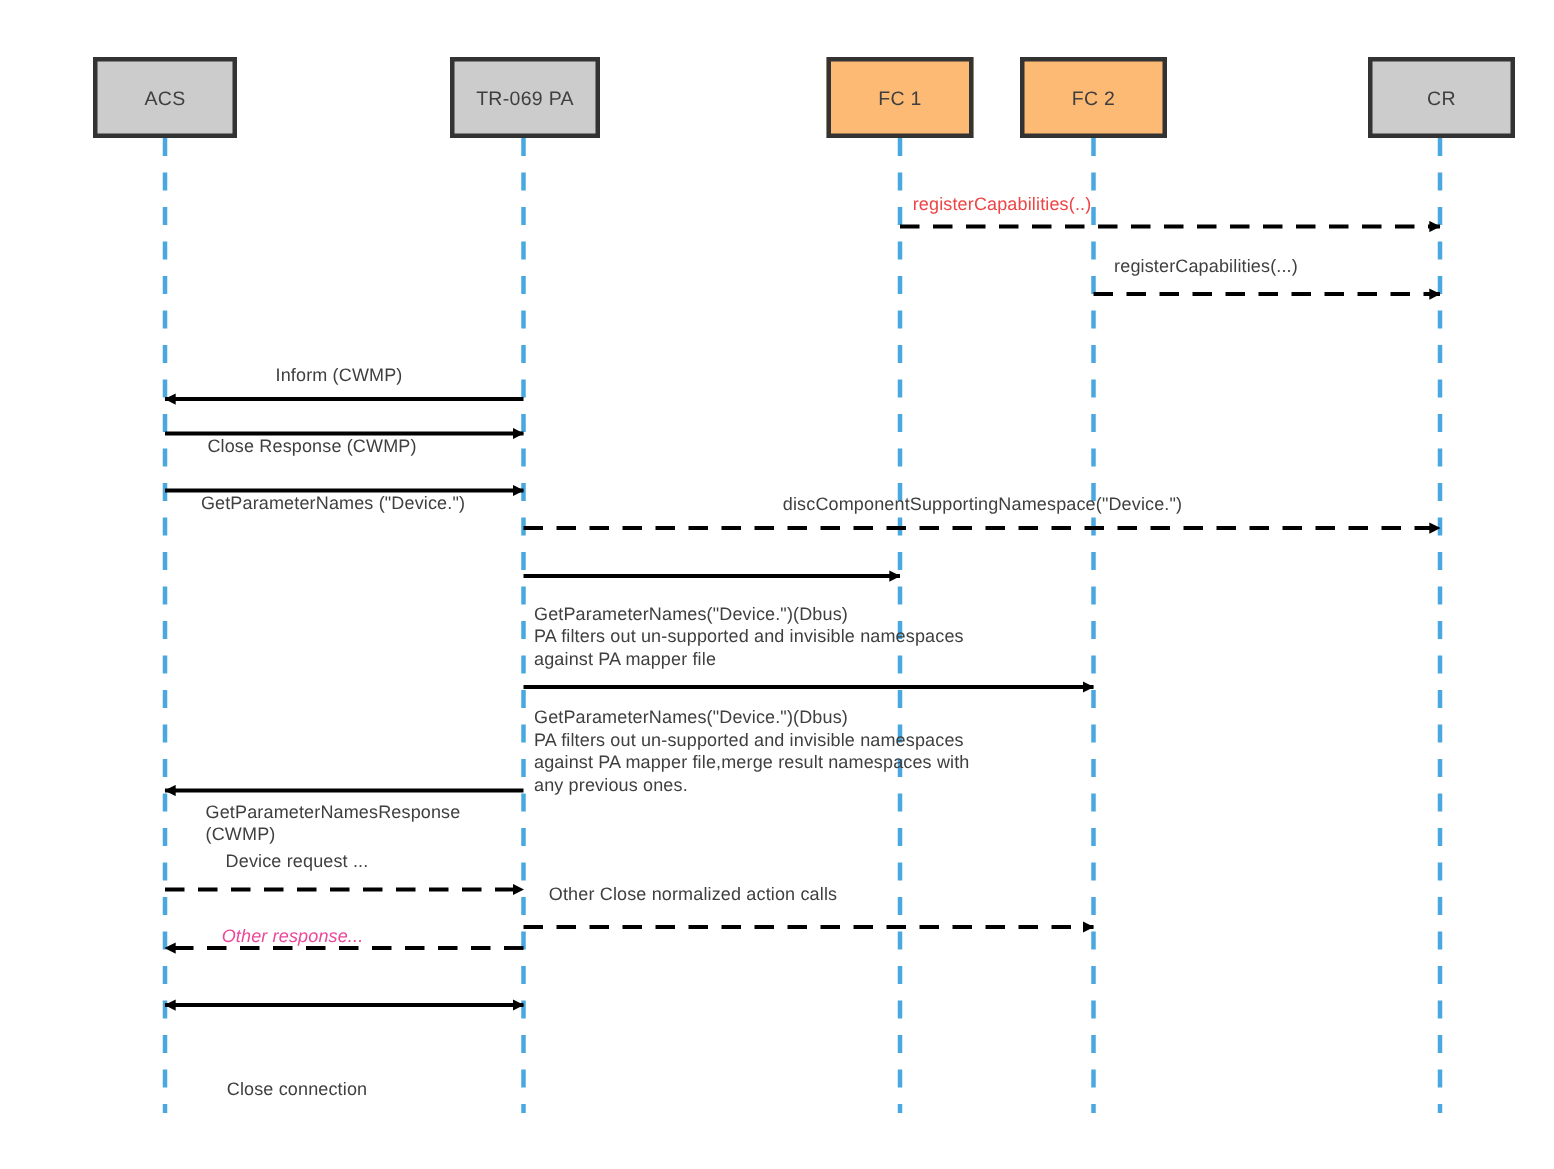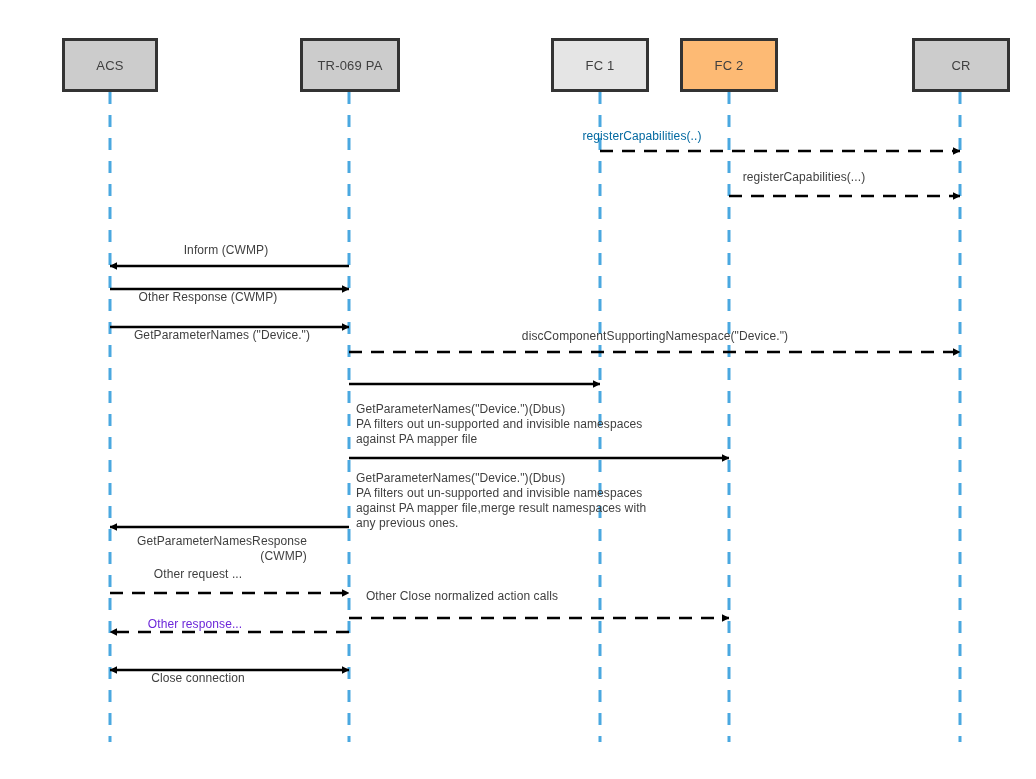--- a/index.html
+++ b/index.html
@@ -101,44 +101,44 @@
       </g>
   </svg>
 
   <div id="boxes-layer">
       <div class="lifeline-box" style="left: 62px; top: 38px; width: 96px; height: 54px; background: rgb(204, 204, 204); border-color: rgb(51, 51, 51);">
         <span>ACS</span>
       </div>
       <div class="lifeline-box" style="left: 300px; top: 38px; width: 100px; height: 54px; background: rgb(204, 204, 204); border-color: rgb(51, 51, 51); justify-content: center;">
         <span>TR-069 PA</span>
       </div>
-      <div class="lifeline-box" style="left: 551px; top: 38px; width: 98px; height: 54px; background: #e5e5e5; border-color: rgb(51, 51, 51);">
+      <div class="lifeline-box" style="left: 551px; top: 38px; width: 98px; height: 54px; background: #fdba74; border-color: rgb(51, 51, 51);">
         <span>FC 1</span>
       </div>
       <div class="lifeline-box" style="left: 680px; top: 38px; width: 98px; height: 54px; background: #fdba74; border-color: rgb(51, 51, 51);">
         <span>FC 2</span>
       </div>
       <div class="lifeline-box" style="left: 912px; top: 38px; width: 98px; height: 54px; background: rgb(204, 204, 204); border-color: rgb(51, 51, 51); justify-content: center;">
         <span>CR</span>
       </div>
     </div>
   <div id="labels-layer">
-      <div class="msg-label center" style="left: 642px; top: 130px; color: #0369a1;">registerCapabilities(..)</div>
+      <div class="msg-label center" style="left: 668px; top: 130px; color: #ef4444;">registerCapabilities(..)</div>
       <div class="msg-label center" style="left: 804px; top: 171px; color: rgb(63, 63, 63); text-align: center;">registerCapabilities(...)</div>
       <div class="msg-label center" style="left: 226px; top: 244px; color: rgb(63, 63, 63);">Inform (CWMP)</div>
-      <div class="msg-label center" style="left: 208px; top: 291px; color: rgb(63, 63, 63);">Other Response (CWMP)</div>
+      <div class="msg-label center" style="left: 208px; top: 291px; color: rgb(63, 63, 63);">Close Response (CWMP)</div>
       <div class="msg-label center" style="left: 222px; top: 329px; color: rgb(63, 63, 63);">GetParameterNames ("Device.")</div>
       <div class="msg-label center" style="left: 655px; top: 330px; color: rgb(63, 63, 63);">discComponentSupportingNamespace("Device.")</div>
-      <div class="msg-label center" style="left: 198px; top: 568px; color: rgb(63, 63, 63);">Other request ...</div>
+      <div class="msg-label center" style="left: 198px; top: 568px; color: rgb(63, 63, 63);">Device request ...</div>
       <div class="msg-label center" style="left: 462px; top: 590px; color: rgb(63, 63, 63);">Other Close normalized action calls</div>
-      <div class="msg-label center" style="left: 195px; top: 618px; color: #6d28d9;">Other response...</div>
-      <div class="msg-label center" style="left: 198px; top: 672px; color: rgb(63, 63, 63);">Close connection</div>
+      <div class="msg-label center" style="left: 195px; top: 618px; color: #ec4899; font-style: italic;">Other response...</div>
+      <div class="msg-label center" style="left: 198px; top: 720px; color: rgb(63, 63, 63);">Close connection</div>
       <div class="note-block" style="left: 356px; top: 402px; color: rgb(63, 63, 63);">GetParameterNames("Device.")(Dbus)
 PA filters out un-supported and invisible namespaces
 against PA mapper file</div>
       <div class="note-block" style="left: 356px; top: 471px; color: rgb(63, 63, 63);">GetParameterNames("Device.")(Dbus)
 PA filters out un-supported and invisible namespaces
 against PA mapper file,merge result namespaces with
 any previous ones.</div>
-      <div class="note-block" style="left: 222px; transform: translateX(-50%); text-align: right; top: 534px; color: rgb(63, 63, 63);">GetParameterNamesResponse
+      <div class="note-block" style="left: 222px; transform: translateX(-50%); text-align: left; top: 534px; color: rgb(63, 63, 63);">GetParameterNamesResponse
 (CWMP)</div>
     </div>
 </div>
 
 </body></html>

